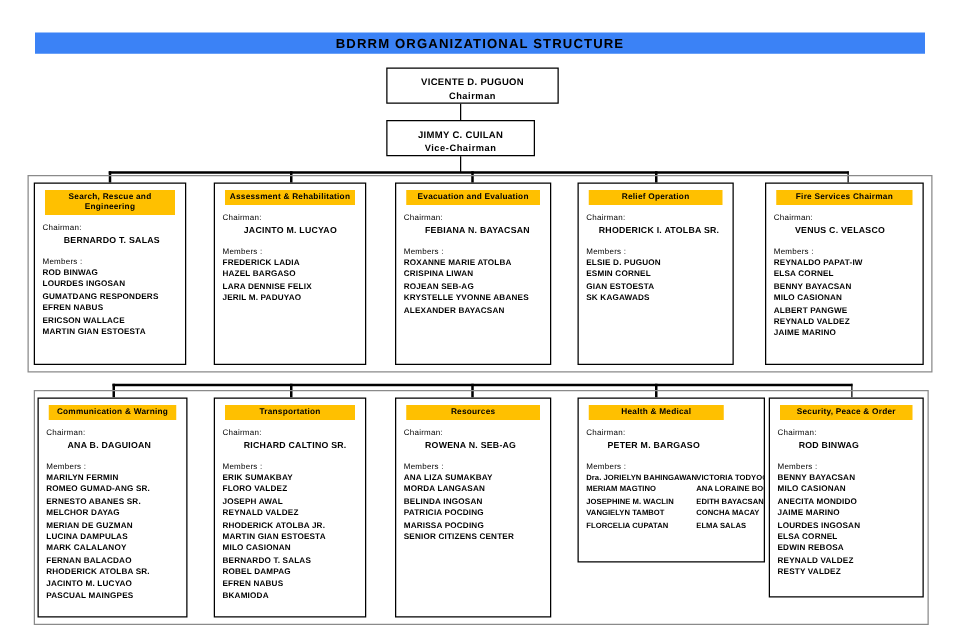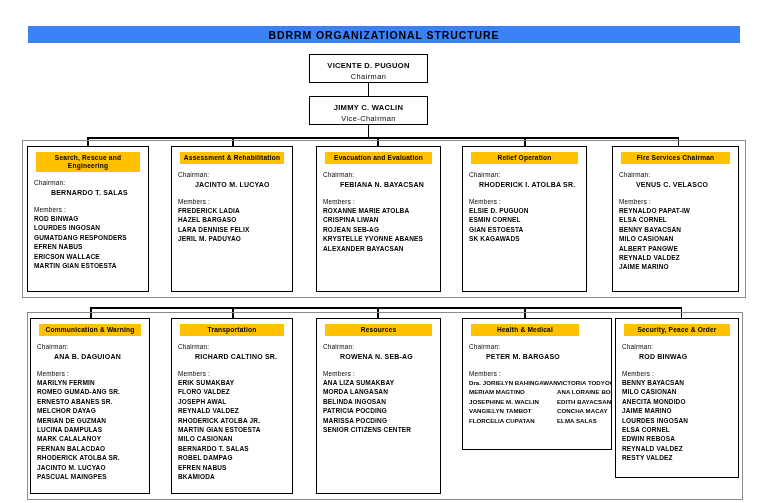--- a/index.html
+++ b/index.html
@@ -47,25 +47,25 @@
     padding-top: 5px;
   }
   .leader .nm {
     font-size: 7.6px;
     font-weight: bold;
     letter-spacing: 0.25px;
     line-height: 11px;
   }
   .leader .rl {
     font-size: 7.4px;
-    font-weight: normal;
+    font-weight: bold;
     letter-spacing: 0.45px;
     line-height: 11px;
   }
-  #chairman-box { left: 309px; top: 54px; width: 119px; height: 29px; }
+  #chairman-box { left: 309px; top: 54px; width: 138px; height: 29px; }
   #vice-chairman-box { left: 309px; top: 96px; width: 119px; height: 29px; }
 
   
   .vline { position: absolute; width: 1.6px; background: #000000; }
   .hline { position: absolute; height: 1.6px; background: #000000; }
 
   
   .rowframe {
     position: absolute;
     border: 1.3px solid #8a8a8a;
@@ -138,21 +138,21 @@
 </div>
 
 <div class="leader" id="chairman-box">
   <div class="nm">VICENTE D. PUGUON</div>
   <div class="rl">Chairman</div>
 </div>
 
 <div class="vline" style="left:367.5px; top:83px; height:13px;"></div>
 
 <div class="leader" id="vice-chairman-box">
-  <div class="nm">JIMMY C. WACLIN</div>
+  <div class="nm">JIMMY C. CUILAN</div>
   <div class="rl">Vice-Chairman</div>
 </div>
 
 <div class="vline" style="left:367.5px; top:125px; height:13px;"></div>
 <div class="hline" style="left:87px; top:137px; width:592px;"></div>
 <div class="vline" style="left:87px; top:137px; height:12px;"></div>
 <div class="vline" style="left:232px; top:137px; height:12px;"></div>
 <div class="vline" style="left:377px; top:137px; height:12px;"></div>
 <div class="vline" style="left:524px; top:137px; height:12px;"></div>
 <div class="vline" style="left:677.5px; top:137px; height:12px;"></div>

